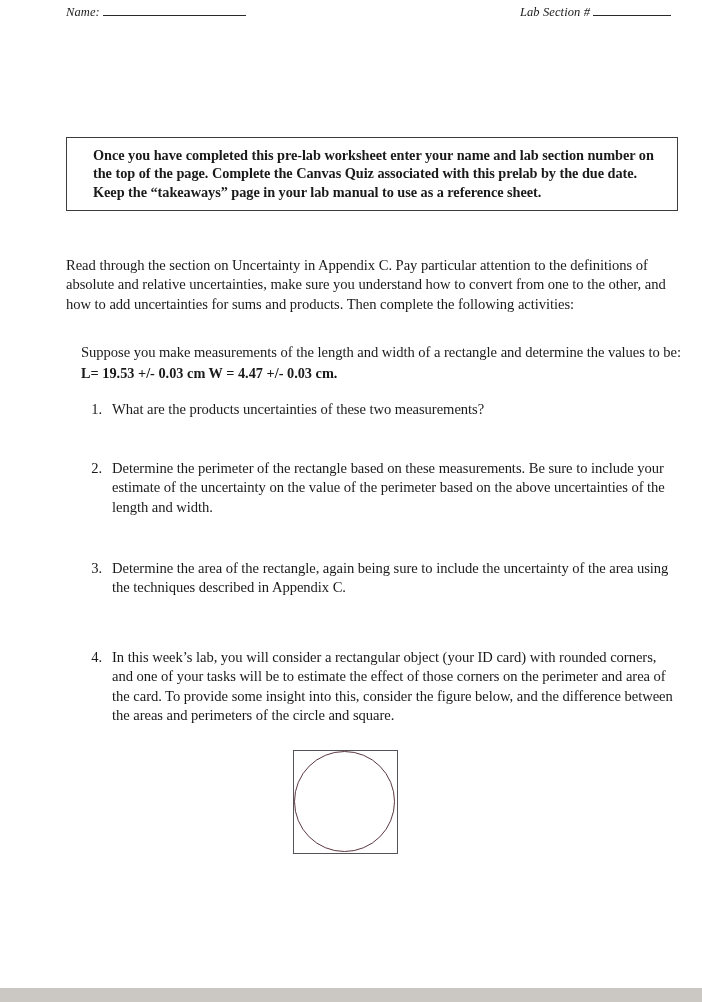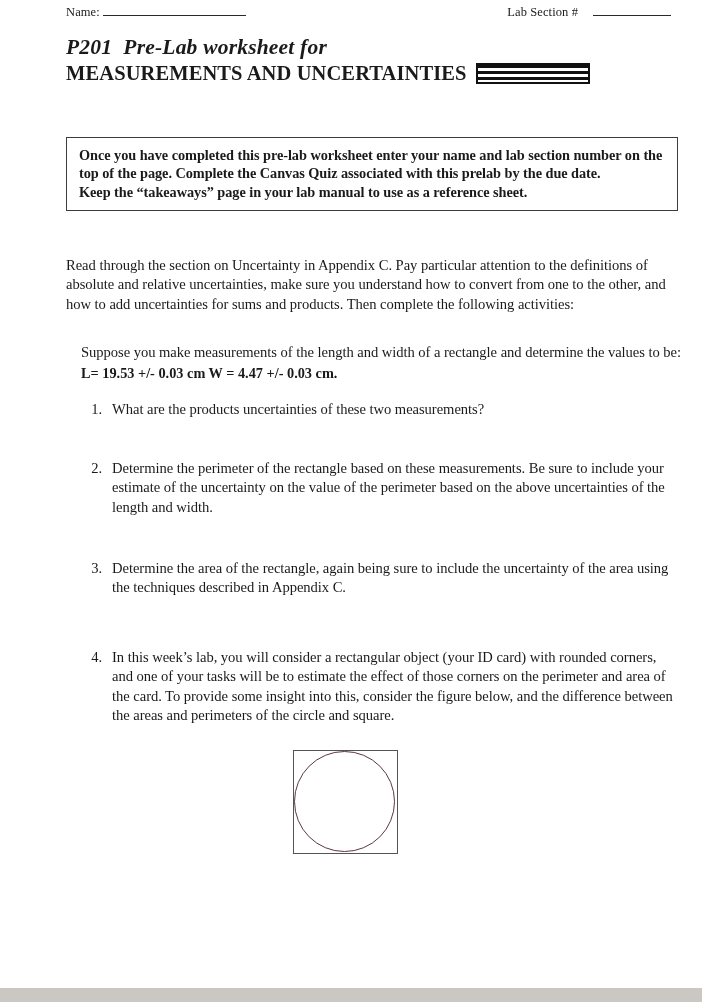--- a/index.html
+++ b/index.html
@@ -26,39 +26,40 @@
   
   .header-row {
     position: absolute;
     top: 4px;
     left: 66px;
     right: 24px;
     height: 20px;
     display: flex;
     align-items: baseline;
     justify-content: space-between;
+    font-style: italic;
   }
   .name-group, .section-group {
     display: flex;
     align-items: baseline;
     white-space: nowrap;
   }
   .field-label {
     font-size: 12.5px;
     letter-spacing: 0.1px;
   }
   .blank-line {
     display: inline-block;
     border-bottom: 1.1px solid #2a2a2a;
     height: 11px;
     margin-left: 3px;
   }
   .blank-name { width: 143px; }
   .blank-section { width: 78px; }
-  .section-group { margin-right: 7px; gap: 12px; }
+  .section-group { margin-right: 7px; }
 
   
   .title-block {
     position: absolute;
     top: 36px;
     left: 66px;
     right: 24px;
   }
   .title-line1 {
     font-size: 21.5px;
@@ -97,21 +98,21 @@
   }
 
   
   .instruction-box {
     position: absolute;
     top: 137px;
     left: 66px;
     width: 612px;
     box-sizing: border-box;
     border: 1.3px solid #3c3c3c;
-    padding: 8px 10px 9px 12px;
+    padding: 8px 10px 9px 26px;
     background: #ffffff;
   }
   .instruction-box p {
     margin: 0;
     font-size: 14.3px;
     font-weight: bold;
     line-height: 1.29;
     letter-spacing: -0.05px;
   }
 
@@ -203,27 +204,20 @@
     <div class="name-group">
       <span class="field-label">Name:</span>
       <span class="blank-line blank-name"></span>
     </div>
     <div class="section-group">
       <span class="field-label">Lab Section #</span>
       <span class="blank-line blank-section"></span>
     </div>
   </div>
 
-  <div class="title-block">
-    <div class="title-line1">P201  Pre-Lab worksheet for</div>
-    <div class="title-line2-row">
-      <div class="title-line2">MEASUREMENTS AND UNCERTAINTIES</div>
-      <div class="stripe-bar"></div>
-    </div>
-  </div>
 
   <div class="instruction-box">
     <p>Once you have completed this pre-lab worksheet enter your name and lab section number on the top of the page. Complete the Canvas Quiz associated with this prelab by the due date.</p>
     <p>Keep the “takeaways” page in your lab manual to use as a reference sheet.</p>
   </div>
 
   <div class="body-text" id="para-read">Read through the section on Uncertainty in Appendix C. Pay particular attention to the definitions of absolute and relative uncertainties, make sure you understand how to convert from one to the other, and how to add uncertainties for sums and products. Then complete the following activities:</div>
 
   <div class="body-text" id="para-suppose">
     <div>Suppose you make measurements of the length and width of a rectangle and determine the values to be:</div>

